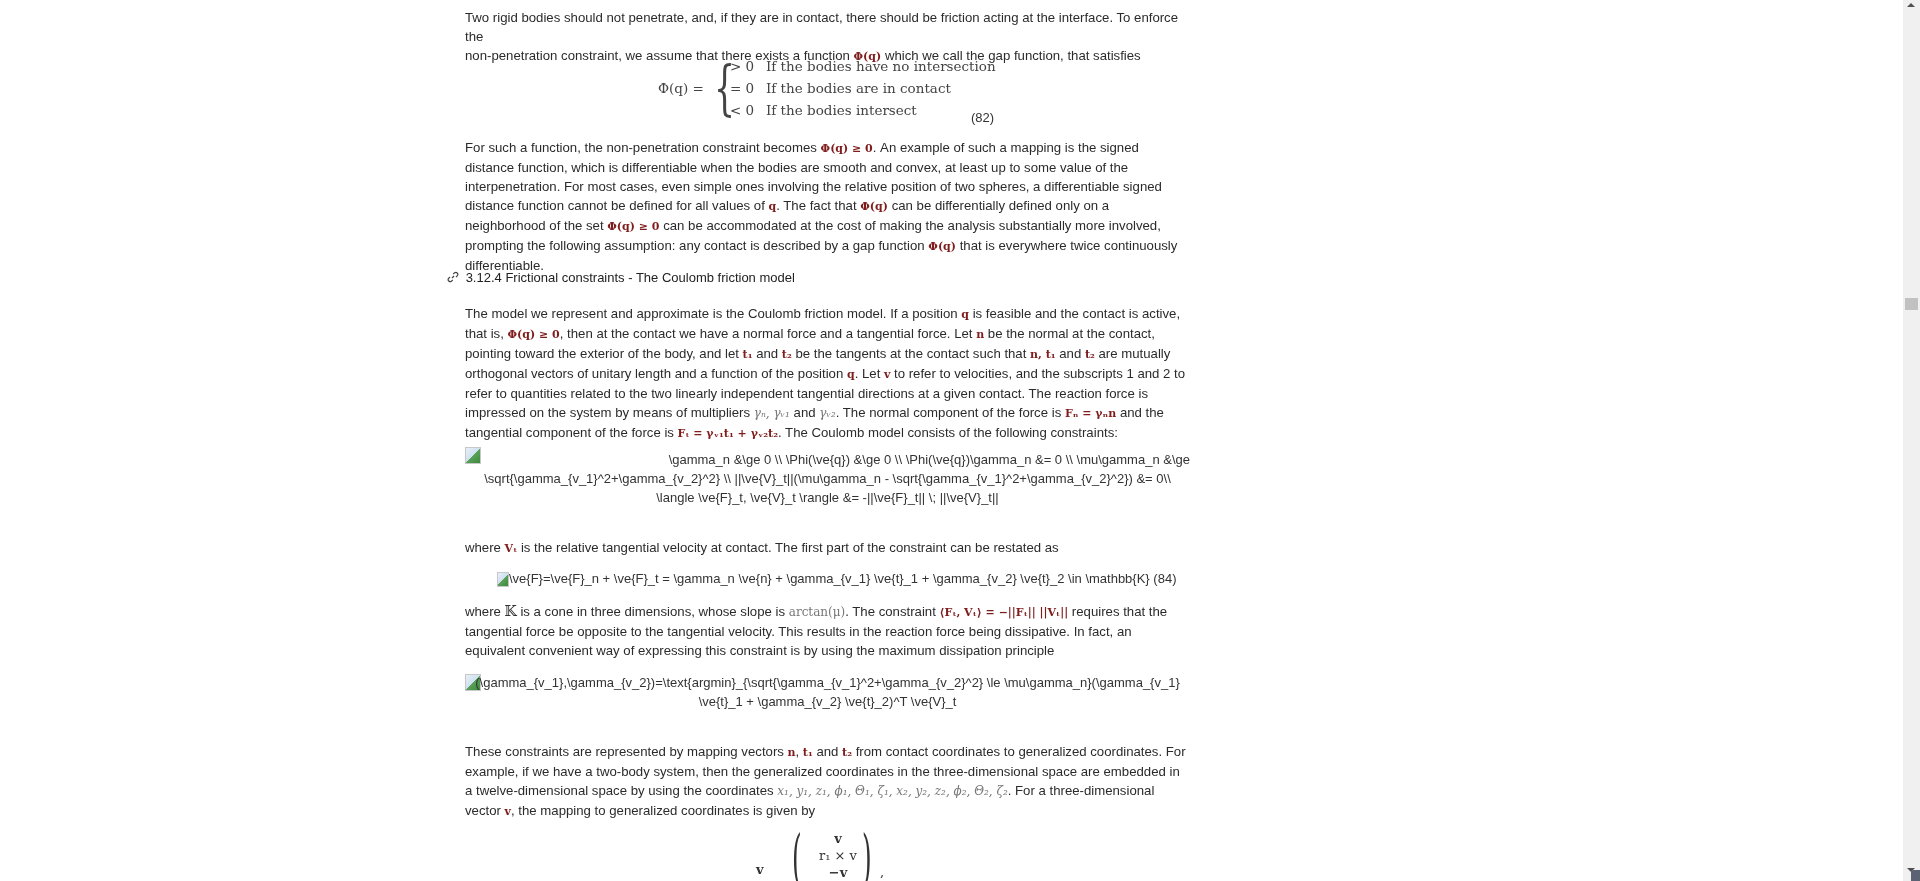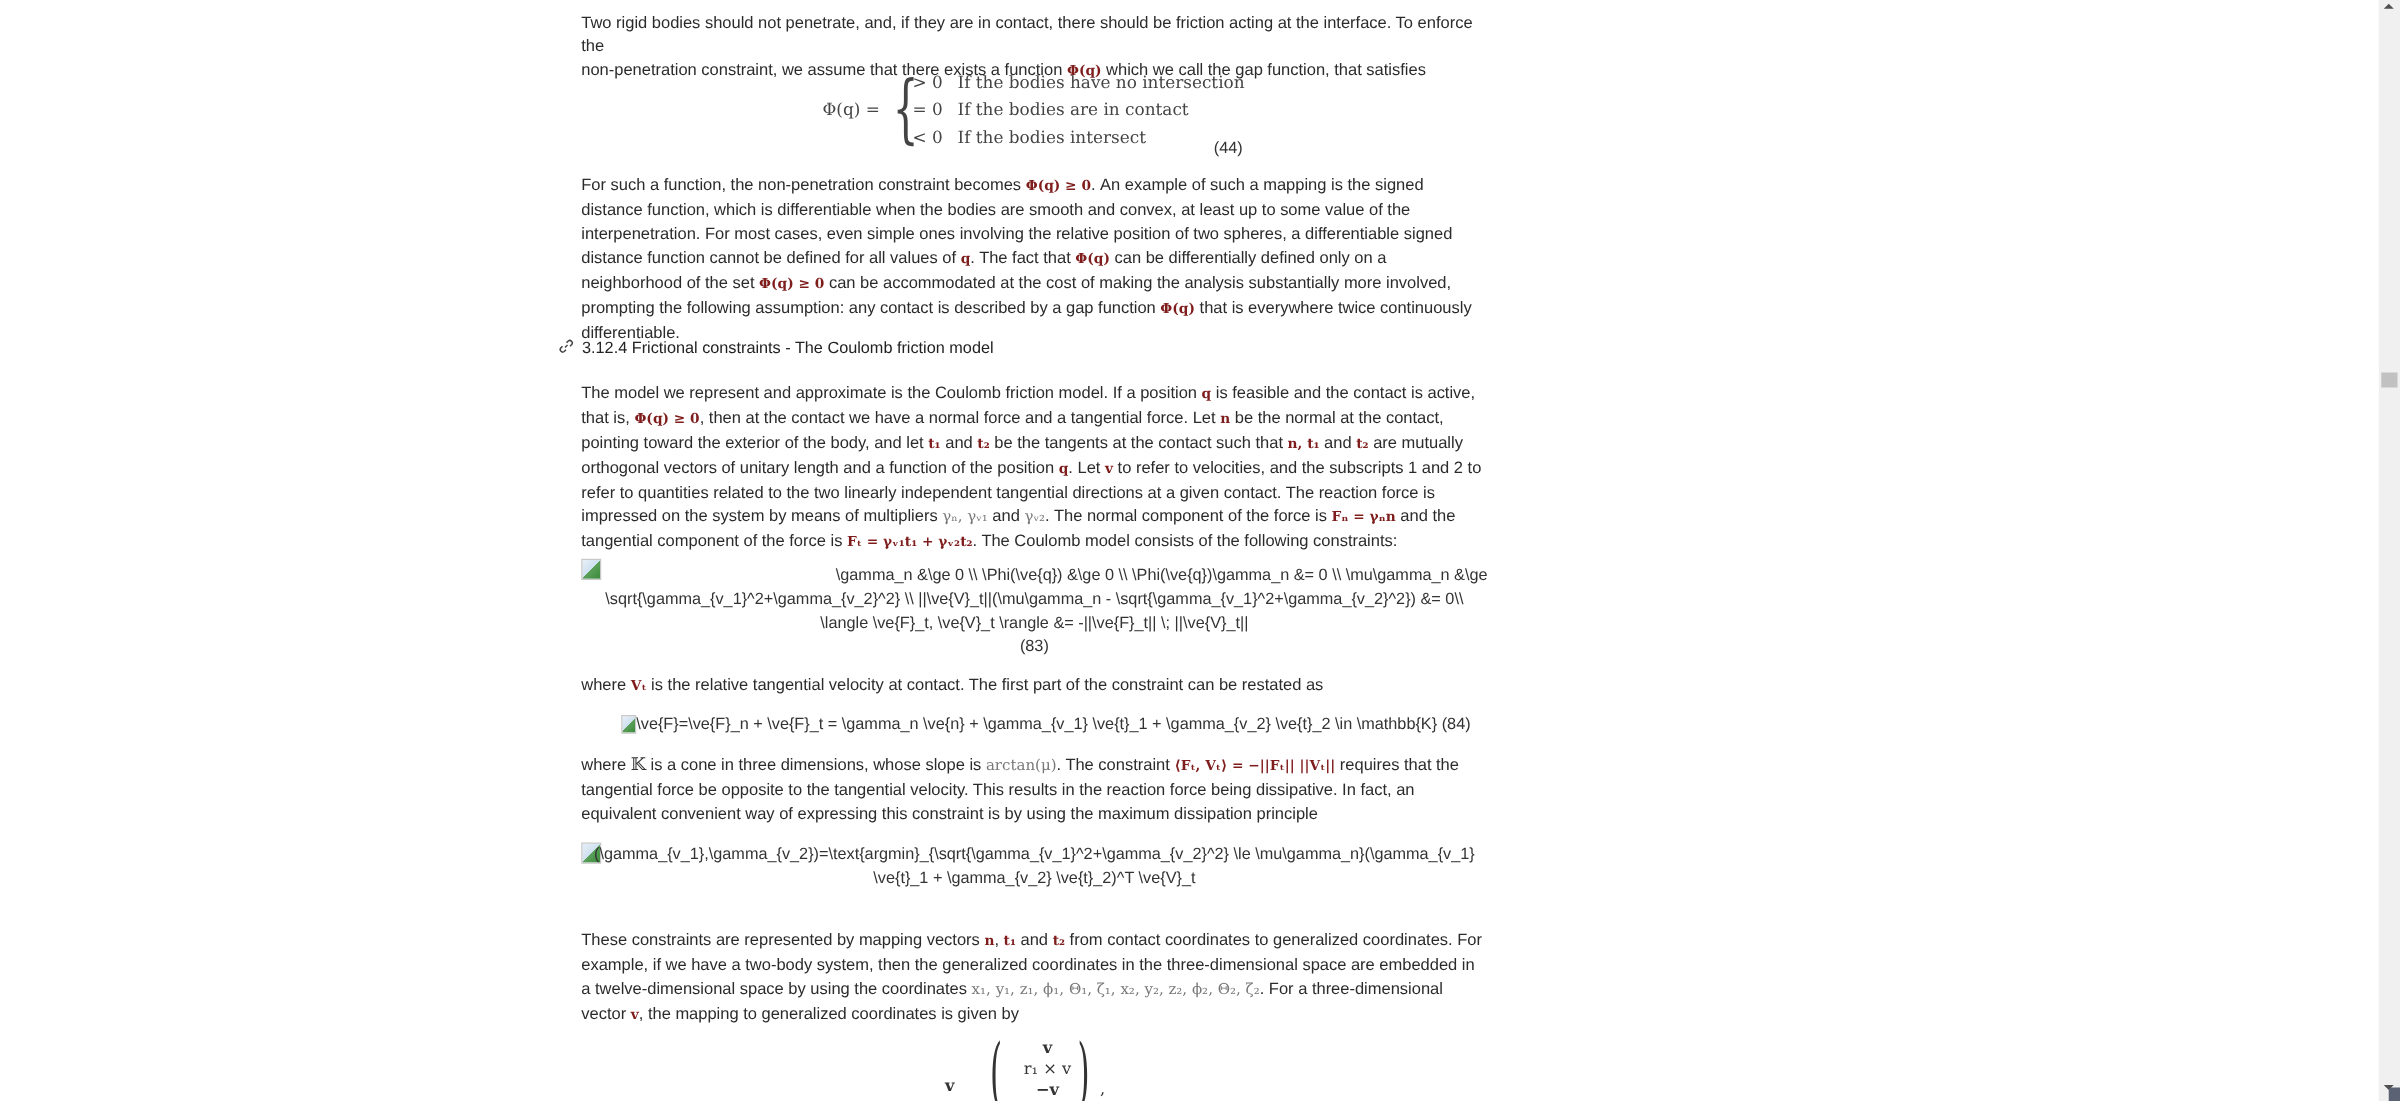--- a/index.html
+++ b/index.html
@@ -8,21 +8,21 @@
     font-family:"Liberation Sans", "DejaVu Sans", sans-serif;
     color:#2b2b2b; position:relative;
   }
   .content {
     position:absolute; left:465px; top:0; width:725px;
     font-size:13.2px; line-height:19px;
   }
   p { margin:0; }
   .m { font-family:"DejaVu Serif", "Liberation Serif", serif; font-size:14px; color:#333; }
   .mb { font-family:"DejaVu Serif", "Liberation Serif", serif; font-weight:bold; font-size:11px; color:#7f1d1d; }
-  .mg { font-family:"DejaVu Serif", "Liberation Serif", serif; font-size:12px; color:#777; }
+  .mg { font-family:"DejaVu Serif", "Liberation Serif", serif; font-style:italic; font-size:12px; color:#777; }
   .eq82 {
     position:absolute; left:658px; top:56px; width:400px; height:70px;
     font-family:"DejaVu Serif","Liberation Serif", serif; font-size:13.5px; color:#444;
   }
   .eq82 .lhs { position:absolute; left:0; top:24px; }
   .eq82 .brace { position:absolute; left:56px; top:-2px; font-size:60px; line-height:66px; font-weight:100; color:#444; transform:scaleX(0.55); transform-origin:left; }
   .eq82 .row { position:absolute; left:72px; height:22px; white-space:nowrap; }
   .eq82 .row .rel { display:inline-block; width:36px; }
   .eqnum { font-family:"Liberation Sans", sans-serif; font-size:13px; color:#333; }
   .eq82 .num { position:absolute; left:313px; top:54px; }
@@ -78,39 +78,38 @@
     <span>These constraints are represented by mapping vectors </span><span class="mb">n</span><span>, </span><span class="mb">t₁</span><span> and </span><span class="mb">t₂</span><span> from contact coordinates to generalized coordinates. For example, if we have a two-body system, then the generalized coordinates in the three-dimensional space are embedded in a twelve-dimensional space by using the coordinates </span><span class="mg">x₁, y₁, z₁, ϕ₁, Θ₁, ζ₁, x₂, y₂, z₂, ϕ₂, Θ₂, ζ₂</span><span>. For a three-dimensional vector </span><span class="mb">v</span><span>, the mapping to generalized coordinates is given by</span>
   </p>
 </div>
 
 <div class="eq82">
   <span class="lhs">Φ(q) =</span>
   <span class="brace">{</span>
   <div class="row" style="top:2px;"><span class="rel">&gt; 0</span><span>If the bodies have no intersection</span></div>
   <div class="row" style="top:24px;"><span class="rel">= 0</span><span>If the bodies are in contact</span></div>
   <div class="row" style="top:46px;"><span class="rel">&lt; 0</span><span>If the bodies intersect</span></div>
-  <span class="num eqnum">(44)</span>
+  <span class="num eqnum">(82)</span>
 </div>
 
 <div class="heading">
   <span class="anchor">
     <svg width="12" height="12" viewBox="0 0 12 12" style="vertical-align:-1px;">
       <path d="M5 7 L7 5" stroke="#444" stroke-width="1.2" fill="none"></path>
       <path d="M6.2 3.2 L7.6 1.8 a2 2 0 0 1 2.8 2.8 L9 6" stroke="#444" stroke-width="1.2" fill="none"></path>
       <path d="M5.8 8.8 L4.4 10.2 a2 2 0 0 1 -2.8 -2.8 L3 6" stroke="#444" stroke-width="1.2" fill="none"></path>
     </svg>
   </span><span>3.12.4 Frictional constraints - The Coulomb friction model</span>
 </div>
 
 <span class="broken broken-abs" style="left:465px; top:447px;"></span>
 <div class="eqblock" style="top:450px;">
   <div style="text-align:right;">\gamma_n &amp;\ge 0 \\ \Phi(\ve{q}) &amp;\ge 0 \\ \Phi(\ve{q})\gamma_n &amp;= 0 \\ \mu\gamma_n &amp;\ge</div>
   <div>\sqrt{\gamma_{v_1}^2+\gamma_{v_2}^2} \\ ||\ve{V}_t||(\mu\gamma_n - \sqrt{\gamma_{v_1}^2+\gamma_{v_2}^2}) &amp;= 0\\</div>
   <div>\langle \ve{F}_t, \ve{V}_t \rangle &amp;= -||\ve{F}_t|| \; ||\ve{V}_t||</div>
-  <div class="eqnum">(83)</div>
 </div>
 
 <div style="position:absolute; left:497px; top:571px; font-size:13px; color:#333; white-space:nowrap;">
   <span class="broken" style="width:10px;height:13px;"></span><span>\ve{F}=\ve{F}_n + \ve{F}_t = \gamma_n \ve{n} + \gamma_{v_1} \ve{t}_1 + \gamma_{v_2} \ve{t}_2 \in \mathbb{K}</span> <span class="eqnum">(84)</span>
 </div>
 
 <span class="broken broken-abs" style="left:465px; top:674px;"></span>
 <div class="eqblock" style="top:673px;">
   <div style="">(\gamma_{v_1},\gamma_{v_2})=\text{argmin}_{\sqrt{\gamma_{v_1}^2+\gamma_{v_2}^2} \le \mu\gamma_n}(\gamma_{v_1}</div>
   <div>\ve{t}_1 + \gamma_{v_2} \ve{t}_2)^T \ve{V}_t</div>

